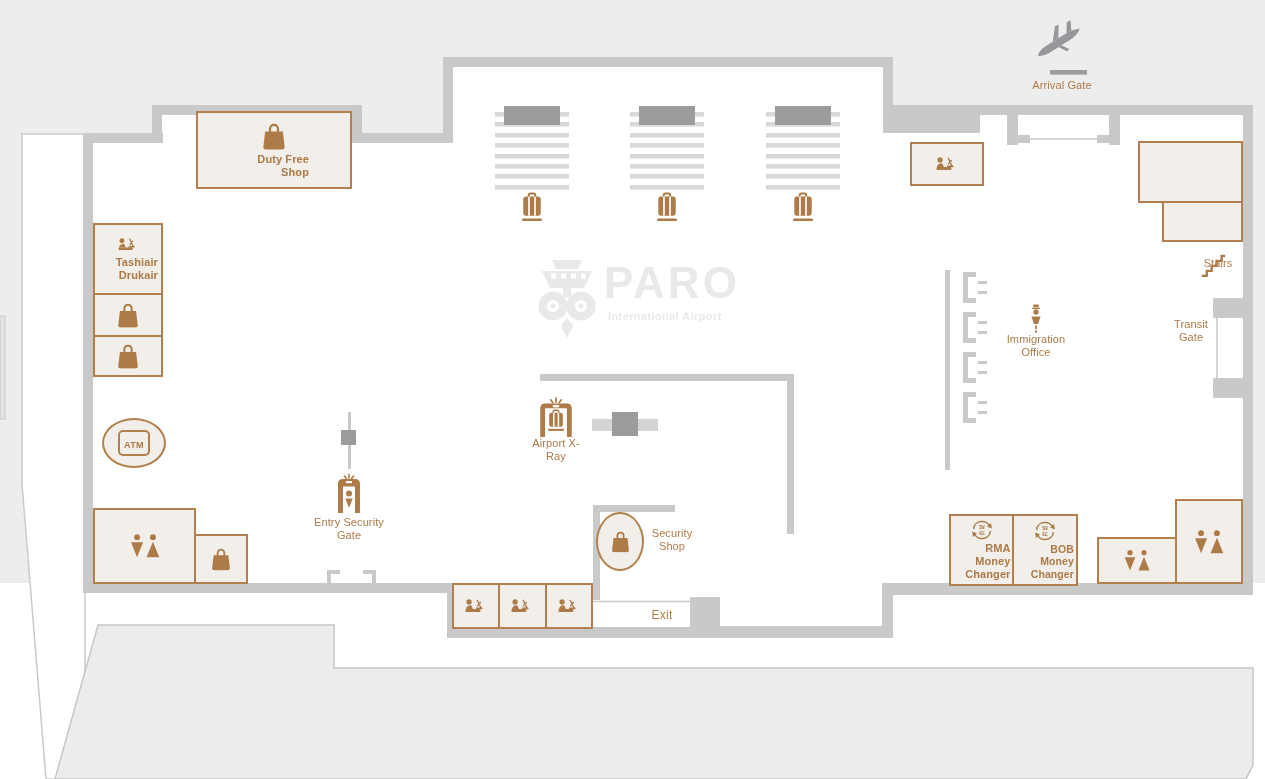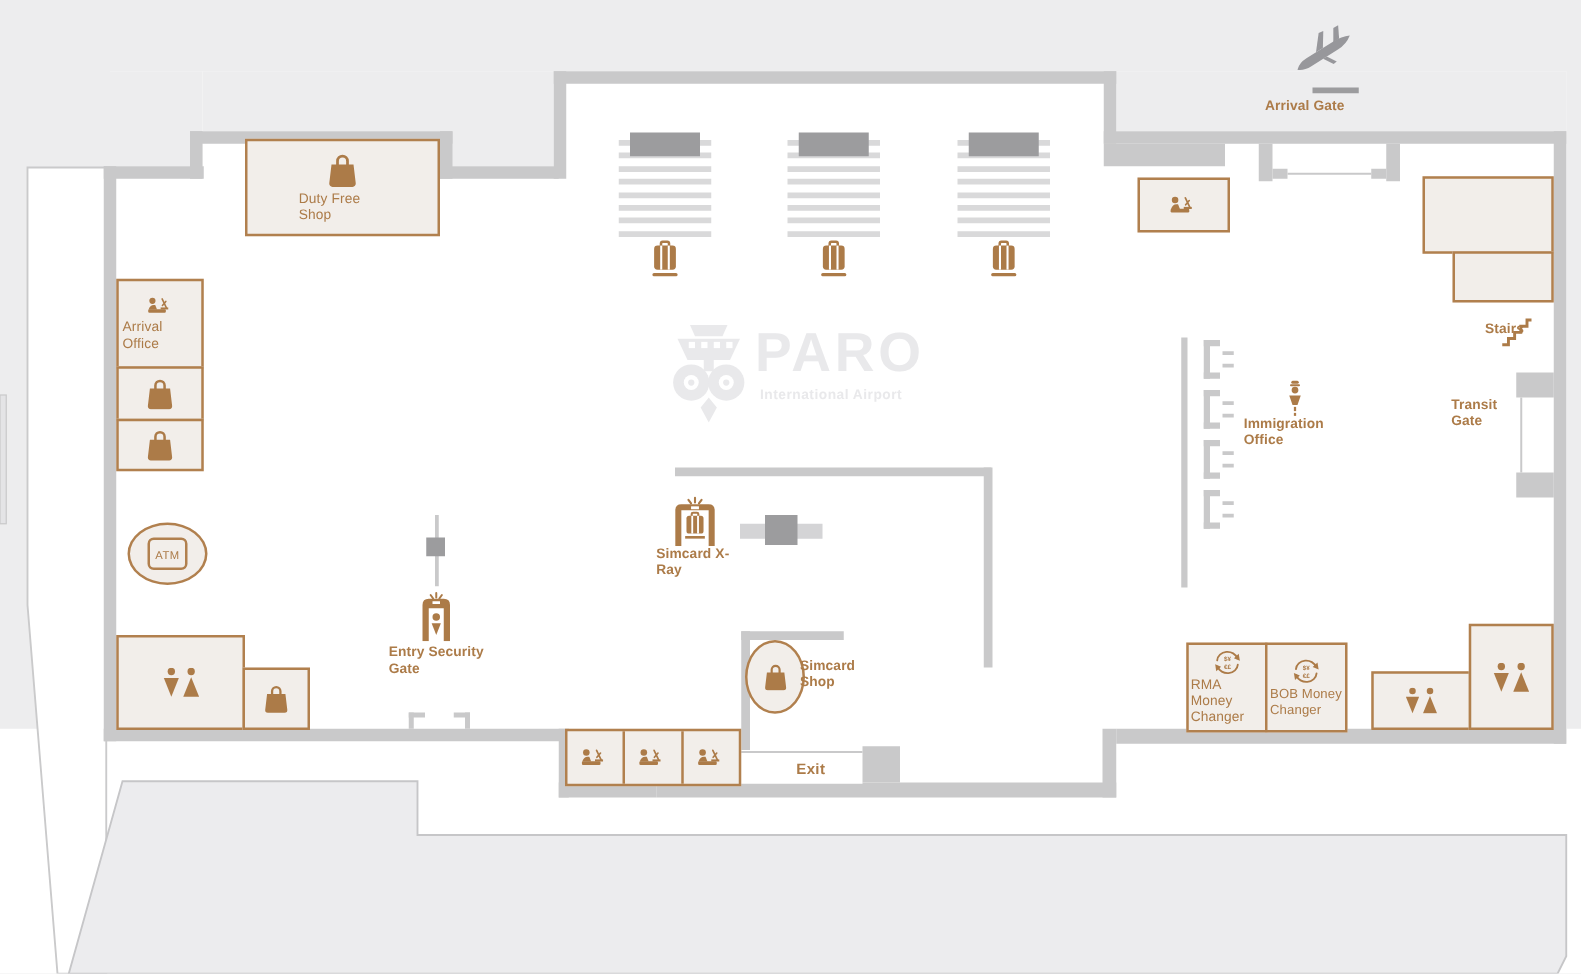--- a/index.html
+++ b/index.html
@@ -8,22 +8,22 @@
   .stage>svg.base{position:absolute;left:0;top:0}
   
   .w{fill:var(--wall)} .g{fill:var(--gray-dark)} .s{fill:var(--stripe)} .b{fill:var(--belt)}
   .p{fill:var(--paper)} .n{fill:var(--bg)} .a{fill:var(--accent)} .wm{fill:var(--watermark)}
   .as2{fill:none;stroke:var(--accent);stroke-width:2.2}
   .as15{fill:none;stroke:var(--accent);stroke-width:1.6;stroke-linecap:round}
   .as25{fill:none;stroke:var(--accent);stroke-width:2.6}
   .wln{stroke:var(--wall);stroke-width:1.6;fill:none}
   .fxt{font:700 5.5px "Liberation Sans",sans-serif;fill:var(--accent)}
   
-  .flabel{position:absolute;color:var(--accent);font-weight:700;font-size:11px;line-height:1.2;letter-spacing:.1px}
-  .blabel{color:var(--accent);font-weight:400;font-size:11px;line-height:1.16;text-align:left;letter-spacing:.1px}
+  .flabel{position:absolute;color:var(--accent);font-weight:400;font-size:11px;line-height:1.2;text-align:center;letter-spacing:.1px}
+  .blabel{color:var(--accent);font-weight:700;font-size:11px;line-height:1.16;text-align:right;letter-spacing:.1px}
   .box{position:absolute;background:var(--beige);border:2px solid var(--accent-border);display:flex;flex-direction:column;align-items:center;justify-content:center;gap:3px}
   .oval{border-radius:50%}
   .atm-inner{border:2px solid var(--accent-border);border-radius:5px;padding:2px 4px;background:var(--beige)}
   .cells{flex-direction:row;gap:0;align-items:stretch}
   .cell{flex:1;display:flex;align-items:center;justify-content:center}
   .cell+.cell{border-left:2px solid var(--accent-border)}
   .wm-title{position:absolute;left:604px;top:258px;font-size:44px;font-weight:700;letter-spacing:3px;color:var(--watermark);white-space:nowrap}
   .wm-sub{position:absolute;left:608px;top:310px;font-size:11px;font-weight:700;letter-spacing:.4px;color:var(--watermark);white-space:nowrap}
   .icn{display:block}
 </style>
@@ -297,21 +297,21 @@
         <use href="#i-bag"></use>
       </svg>
   <div class="blabel" style="width:70px">Duty Free Shop</div>
 </div>
 
 
 <div class="box" style="left:93px;top:223px;width:70px;height:72px">
   <svg class="icn" width="21" height="16" viewBox="0 0 26 20">
         <use href="#i-desk"></use>
       </svg>
-  <div class="blabel" style="width:60px">Arrival Office</div>
+  <div class="blabel" style="width:60px">Tashiair Drukair</div>
 </div>
 
 <div class="box" style="left:93px;top:293px;width:70px;height:44px">
   <svg class="icn" width="22" height="26" viewBox="0 0 24 28">
         <use href="#i-bag"></use>
       </svg>
 </div>
 <div class="box" style="left:93px;top:335px;width:70px;height:42px">
   <svg class="icn" width="22" height="26" viewBox="0 0 24 28">
         <use href="#i-bag"></use>
@@ -354,28 +354,28 @@
   <div class="cell">
         <svg class="icn" width="22" height="17" viewBox="0 0 26 20">
           <use href="#i-desk"></use>
         </svg>
       </div>
 </div>
 
 <svg class="icn" style="position:absolute;left:537px;top:395px" width="38" height="42" viewBox="0 0 36 40">
       <use href="#i-xray"></use>
     </svg>
-<div class="flabel" style="left:525px;top:437px;width:62px">Simcard X-Ray</div>
+<div class="flabel" style="left:525px;top:437px;width:62px">Airport X-Ray</div>
 
 <div class="box oval" style="left:596px;top:512px;width:48px;height:59px">
   <svg class="icn" width="19" height="23" viewBox="0 0 24 28">
         <use href="#i-bag"></use>
       </svg>
 </div>
-<div class="flabel" style="left:640px;top:527px;width:64px">Simcard Shop</div>
+<div class="flabel" style="left:640px;top:527px;width:64px">Security Shop</div>
 
 <div class="flabel" style="left:637px;top:608px;width:50px;font-size:12px;letter-spacing:.3px">Exit</div>
 
 
 <div class="box" style="left:949px;top:514px;width:65px;height:72px;gap:1px">
   <svg class="icn" width="26" height="22" viewBox="0 0 28 24">
         <use href="#i-fx"></use>
       </svg>
   <div class="blabel" style="width:58px;font-size:11px">RMA Money Changer</div>
 </div>

